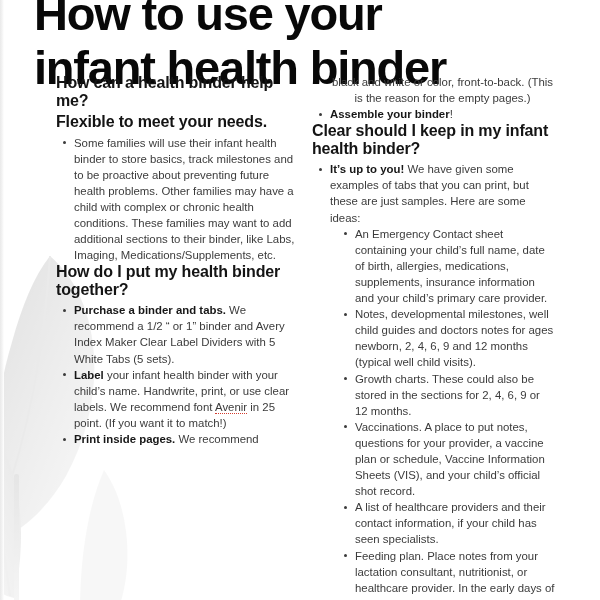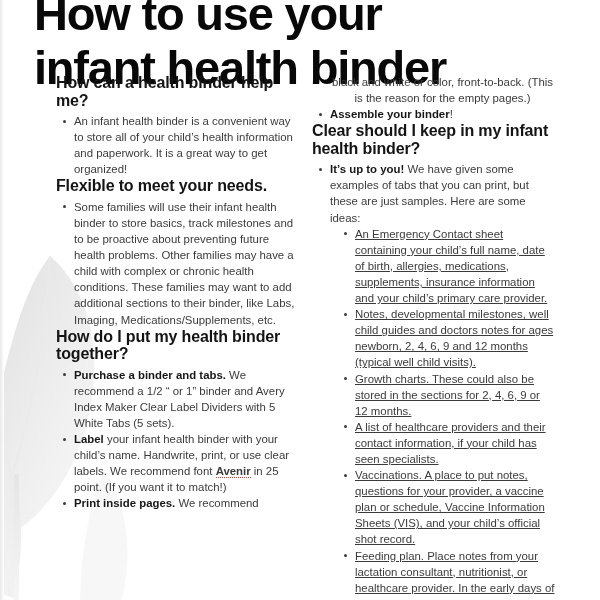--- a/index.html
+++ b/index.html
@@ -104,31 +104,29 @@
     height: 3px;
     border-radius: 50%;
     background: #3b3b3b;
   }
   
   ul.bul ul.bul {
     margin-top: 0;
   }
   ul.bul ul.bul > li {
     margin-left: 12px;
-    text-decoration: underline;
   }
   .lead { font-weight: 700; color: #171717; }
   .cont { 
     margin: 0 0 0 18px;
     text-align: center;
   }
   .misspell {
     border-bottom: 1.4px dotted #d23b2e;
     padding-bottom: 0px;
-    font-weight: bold;
   }
 </style>
 </head>
 <body>
 
 <div id="page">
 
   <div class="page-edge"></div>
 
   <div class="watermark">
@@ -161,25 +159,20 @@
   <h1 class="title">
     <span class="line">How to use your</span>
     <span class="line">infant health binder</span>
   </h1>
 
   <div class="columns">
 
     <div class="col col-left">
 
       <h2 class="section">How can a health binder help me?</h2>
-      <ul class="bul">
-        <li>
-          <span>An infant health binder is a convenient way to store all of your child’s health information and paperwork.  It is a great way to get organized!</span>
-        </li>
-      </ul>
 
       <h2 class="section gap-before">Flexible to meet your needs.</h2>
       <ul class="bul">
         <li>
           <span>Some families will use their infant health binder to store basics, track milestones and to be proactive about preventing future health problems.  Other families may have a child with complex or chronic health conditions.  These families may want to add additional sections to their binder, like Labs, Imaging, Medications/Supplements, etc.</span>
         </li>
       </ul>
 
       <h2 class="section gap-before">How do I put my health binder together?</h2>
       <ul class="bul">
@@ -221,24 +214,24 @@
             <li>
               <span>An Emergency Contact sheet containing your child’s full name, date of birth, allergies, medications, supplements, insurance information and your child’s primary care provider.</span>
             </li>
             <li>
               <span>Notes, developmental milestones, well child guides and doctors notes for ages newborn, 2, 4, 6, 9 and 12 months (typical well child visits).</span>
             </li>
             <li>
               <span>Growth charts.  These could also be stored in the sections for 2, 4, 6, 9 or 12 months.</span>
             </li>
             <li>
+              <span>Vaccinations.  A place to put notes, questions for your provider, a vaccine plan or schedule, Vaccine Information Sheets (VIS), and your child’s official shot record.</span>
+            </li>
+            <li>
               <span>A list of healthcare providers and their contact information, if your child has seen specialists.</span>
-            </li>
-            <li>
-              <span>Vaccinations.  A place to put notes, questions for your provider, a vaccine plan or schedule, Vaccine Information Sheets (VIS), and your child’s official shot record.</span>
             </li>
             <li>
               <span>Feeding plan.  Place notes from your lactation consultant, nutritionist, or healthcare provider.  In the early days of nursing this can be helpful to keep track of how long your baby is feeding, which breast, and what time.</span>
             </li>
           </ul>
         </li>
       </ul>
     </div>
 
   </div>

